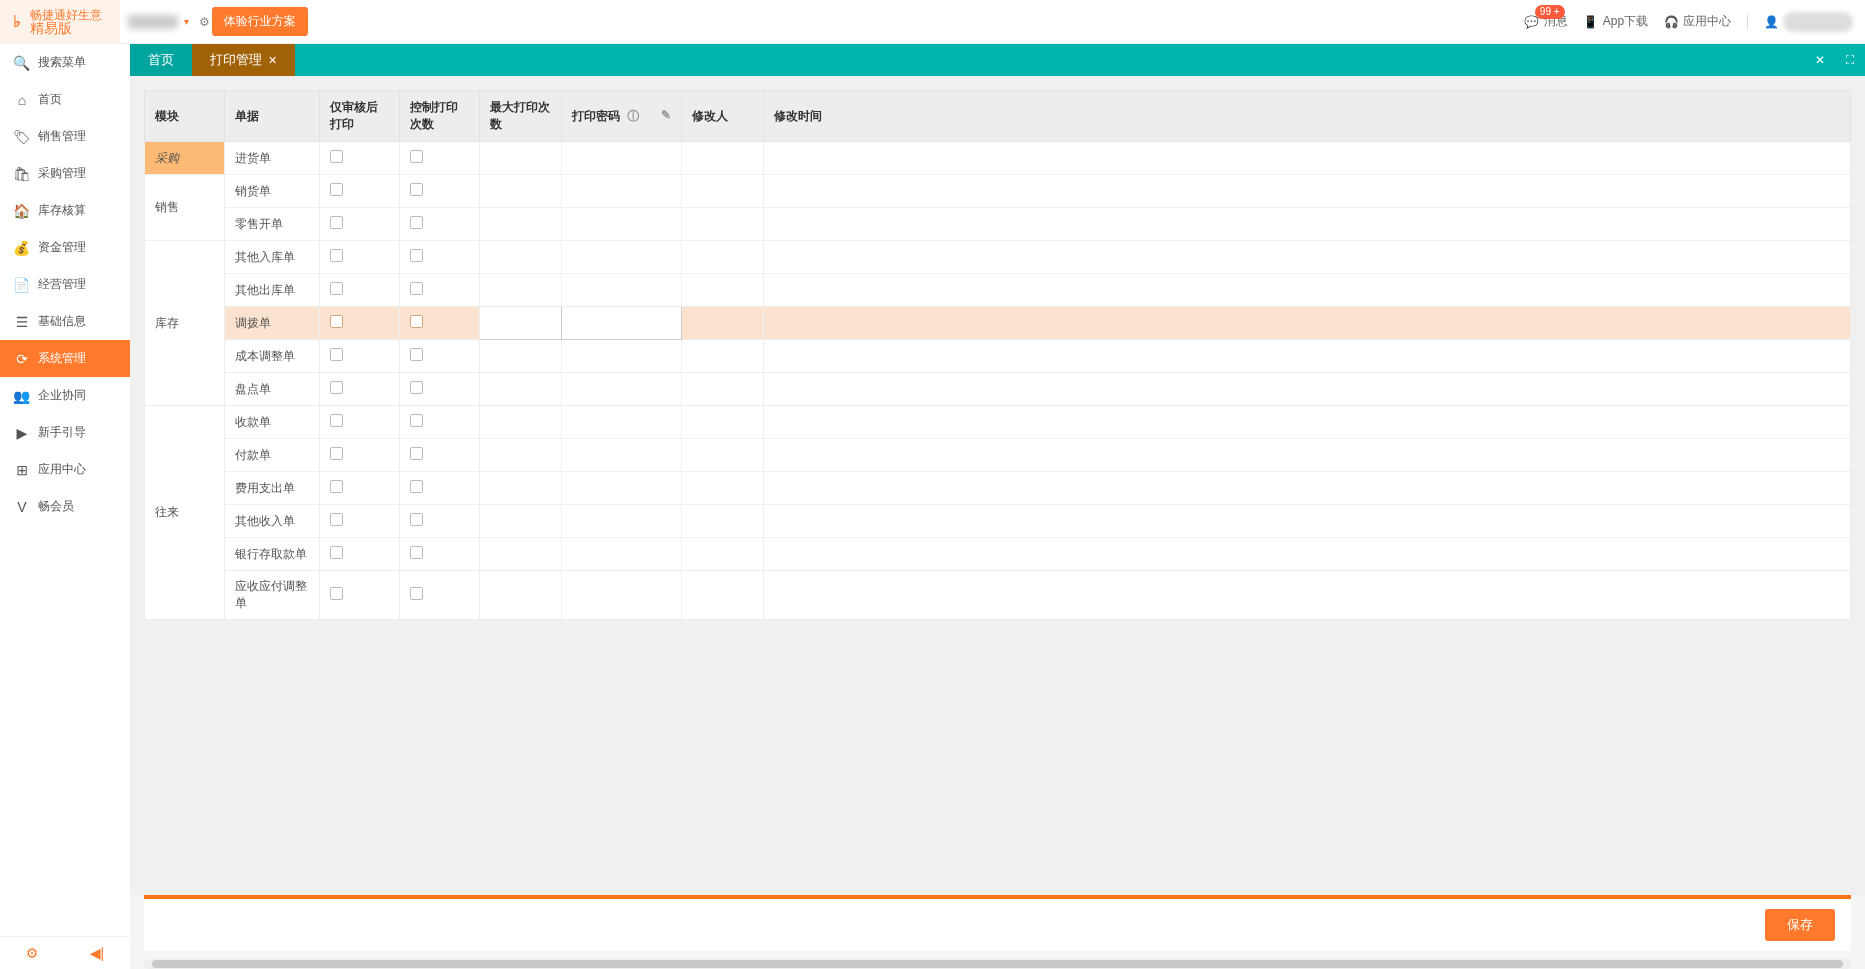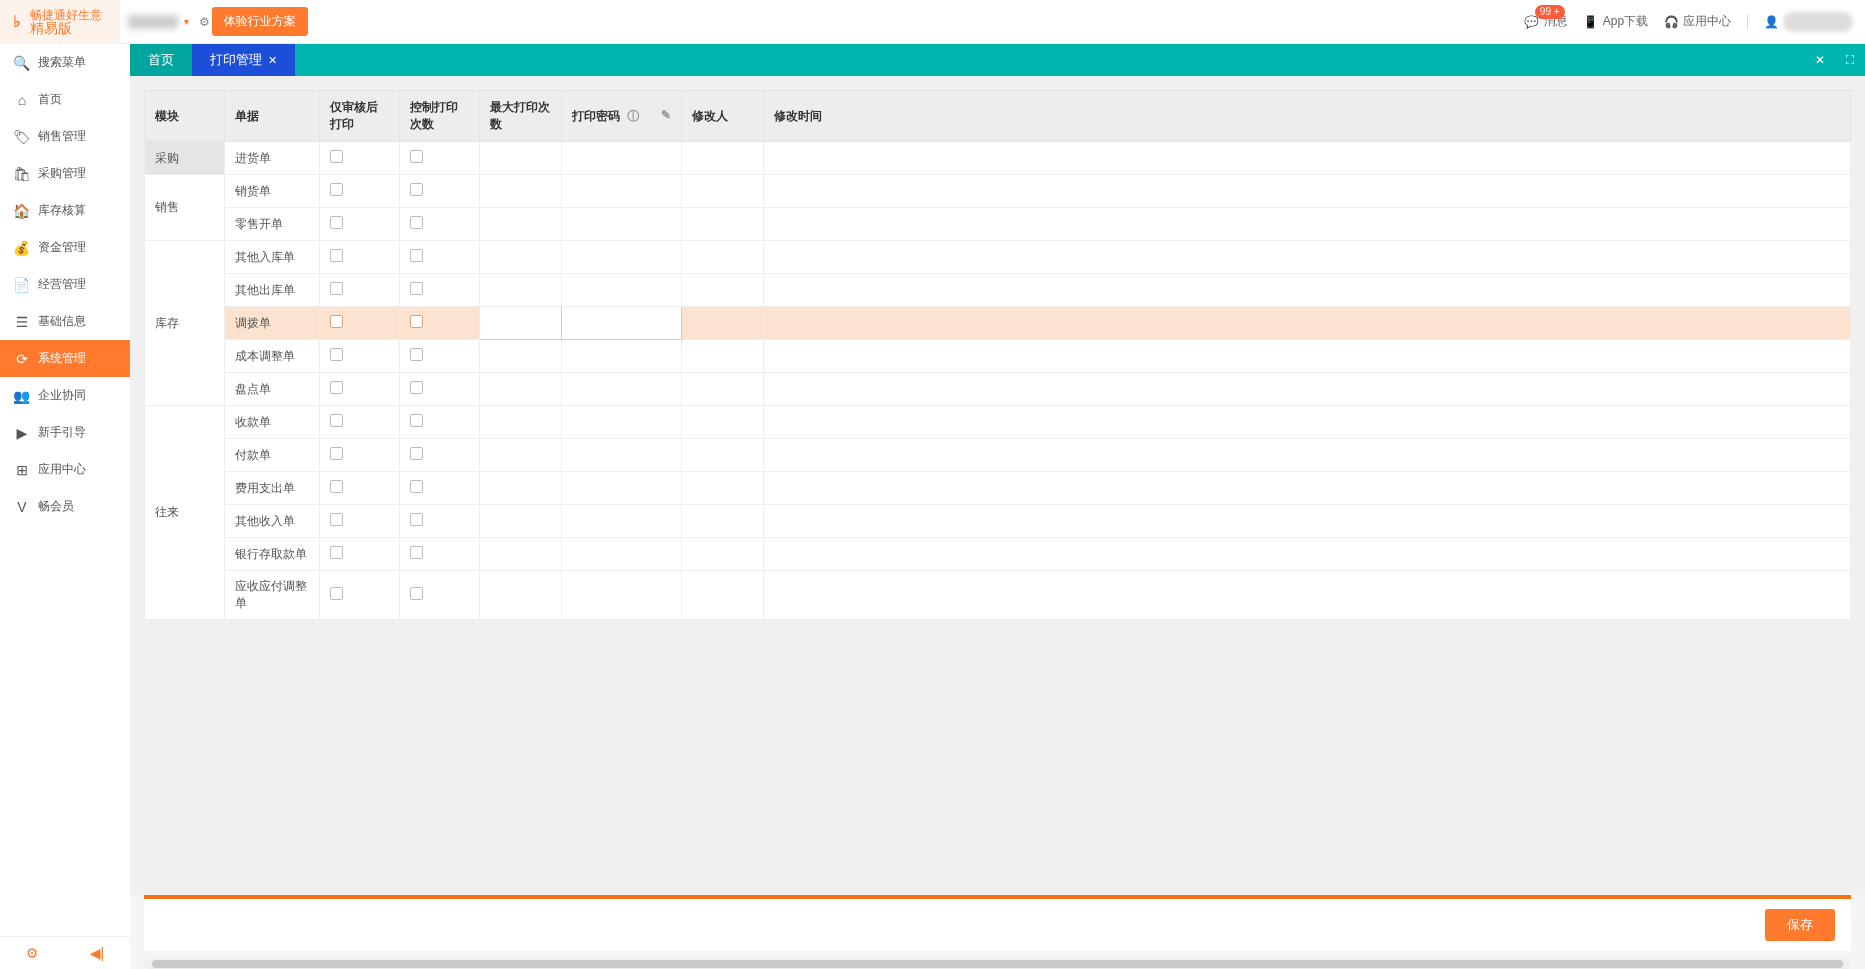--- a/index.html
+++ b/index.html
@@ -32,21 +32,21 @@
 .side-item { display:flex; align-items:center; gap:8px; padding:10px 14px; cursor:pointer; color:#555; }
 .side-item.active { background:#ff7a2d; color:#fff; }
 .side-icon { width:16px; height:16px; display:flex; align-items:center; justify-content:center; font-size:14px; }
 .side-footer { display:flex; justify-content:space-around; padding:8px 0; border-top:1px solid #eee; }
 .side-footer span { color:#ff7a2d; cursor:pointer; font-size:14px; }
 
 .content { flex:1; display:flex; flex-direction:column; min-width:0; }
 .tabs { height:32px; background:#00b5ad; display:flex; align-items:stretch; color:#fff; }
 .tab { padding:0 18px; display:flex; align-items:center; gap:6px; cursor:pointer; font-size:13px; }
 .tab.home { background:#00a59e; }
-.tab.active { background:#1d4ed8; }
+.tab.active { background:#a16207; }
 .tab-close { font-size:11px; cursor:pointer; }
 .tabs-spacer { flex:1; }
 .tab-tool { width:30px; display:flex; align-items:center; justify-content:center; cursor:pointer; }
 
 .page-body { flex:1; overflow:auto; padding:14px; background:#f0f0f0; }
 .card { background:#fff; padding:0; }
 
 
 table { width:100%; border-collapse:collapse; }
 th { background:#ededed; text-align:left; font-weight:600; font-size:12px; padding:8px 10px; border:1px solid #e3e3e3; color:#333; }
@@ -198,21 +198,21 @@
                   <span>打印密码</span>
                   <span class="help-icon">ⓘ</span>
                   <span class="edit-icon">✎</span>
                 </th>
                 <th style="width:82px">修改人</th>
                 <th>修改时间</th>
               </tr>
             </thead>
             <tbody id="tbody">
                 <tr>
-                  <td rowspan="1" style="background: #e5e5e5;">采购</td>
+                  <td rowspan="1" style="background: #fdba74; font-style: italic;">采购</td>
                   <td>进货单</td>
                   <td><span class="checkbox"></span></td>
                   <td><span class="checkbox"></span></td>
                   <td></td>
                   <td></td>
                   <td></td>
                   <td></td>
                 </tr>
                 <tr>
                   <td rowspan="2" style="background: rgb(255, 255, 255);">销售</td>

